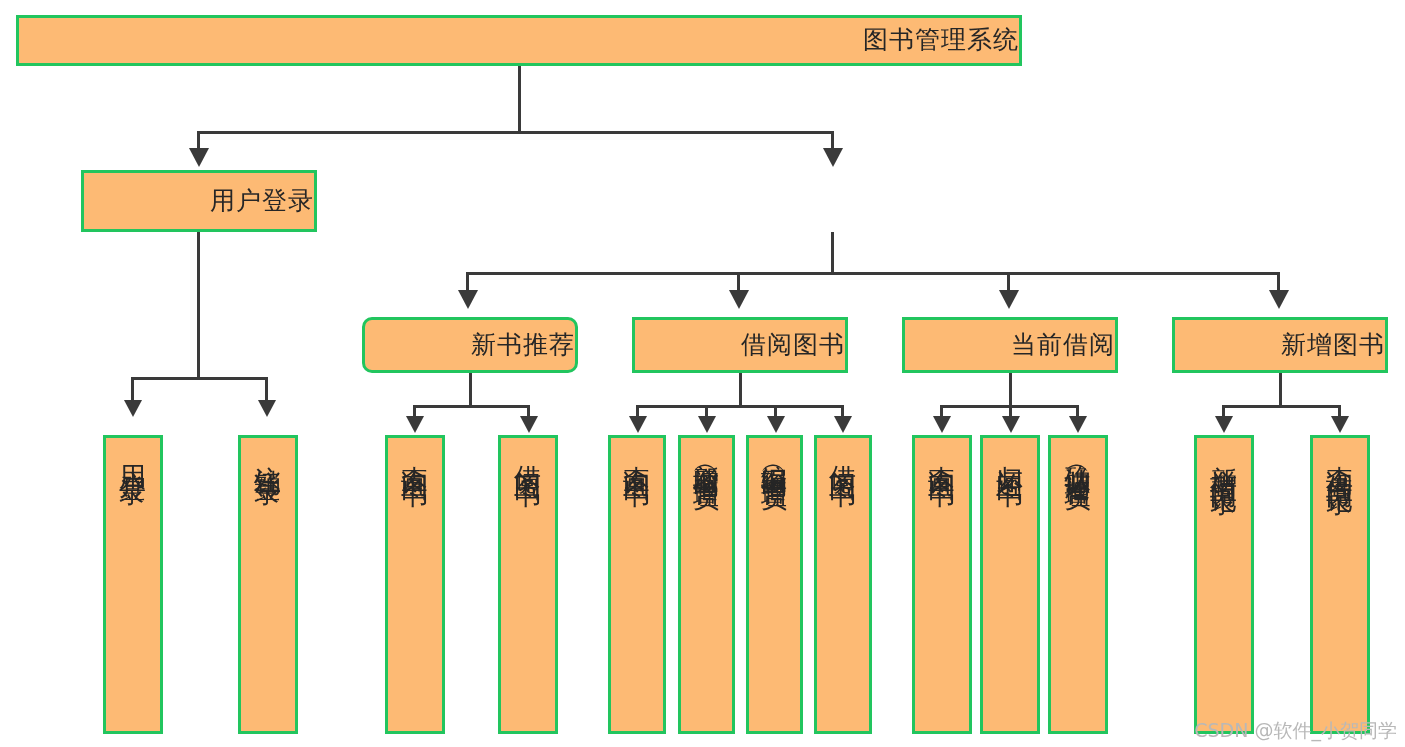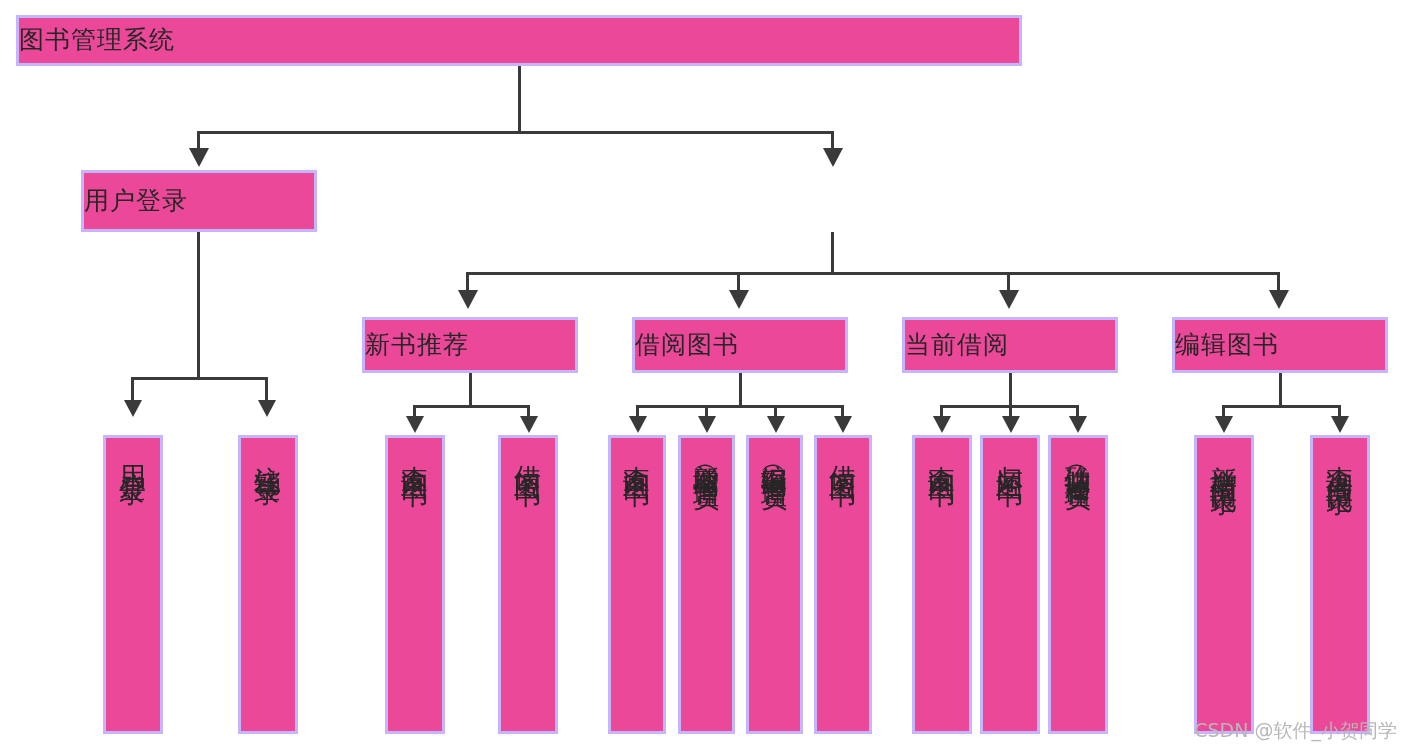--- a/index.html
+++ b/index.html
@@ -13,25 +13,25 @@
   #canvas {
     position: relative;
     width: 1405px;
     height: 747px;
     background: #ffffff;
     overflow: hidden;
   }
   .node {
     position: absolute;
     box-sizing: border-box;
-    border: 3px solid #c4b5fd;
-    background: #ec4899;
+    border: 3px solid #22c55e;
+    background: #fdba74;
     display: flex;
     align-items: center;
-    justify-content: flex-start;
+    justify-content: flex-end;
     color: #1d1d1d;
   }
   .node-label {
     display: block;
     text-align: center;
     line-height: 1.05;
     color: #262626;
   }
   
   .node.horiz .node-label {
@@ -125,31 +125,31 @@
   <div class="hline" style="left:466px; top:272px; width:813px; height:3px;"></div>
   <div class="vline" style="left:466px; top:272px; width:3px; height:22px;"></div>
   <div class="arrow" style="left:458px; top:290px;"></div>
   <div class="vline" style="left:737px; top:272px; width:3px; height:22px;"></div>
   <div class="arrow" style="left:729px; top:290px;"></div>
   <div class="vline" style="left:1007px; top:272px; width:3px; height:22px;"></div>
   <div class="arrow" style="left:999px; top:290px;"></div>
   <div class="vline" style="left:1277px; top:272px; width:3px; height:22px;"></div>
   <div class="arrow" style="left:1269px; top:290px;"></div>
 
-  <div class="node horiz" style="left:362px; top:317px; width:216px; height:56px;">
+  <div class="node horiz" style="left:362px; top:317px; width:216px; height:56px;border-radius:10px;">
     <span class="node-label">新书推荐</span>
   </div>
   <div class="node horiz" style="left:632px; top:317px; width:216px; height:56px;">
     <span class="node-label">借阅图书</span>
   </div>
   <div class="node horiz" style="left:902px; top:317px; width:216px; height:56px;">
     <span class="node-label">当前借阅</span>
   </div>
   <div class="node horiz" style="left:1172px; top:317px; width:216px; height:56px;">
-    <span class="node-label">编辑图书</span>
+    <span class="node-label">新增图书</span>
   </div>
 
   <div class="vline" style="left:469px; top:373px; width:3px; height:35px;"></div>
   <div class="hline" style="left:413px; top:405px; width:117px; height:3px;"></div>
   <div class="vline" style="left:413px; top:405px; width:3px; height:14px;"></div>
   <div class="arrow small" style="left:406px; top:416px;"></div>
   <div class="vline" style="left:527px; top:405px; width:3px; height:14px;"></div>
   <div class="arrow small" style="left:520px; top:416px;"></div>
 
   <div class="vline" style="left:739px; top:373px; width:3px; height:35px;"></div>

